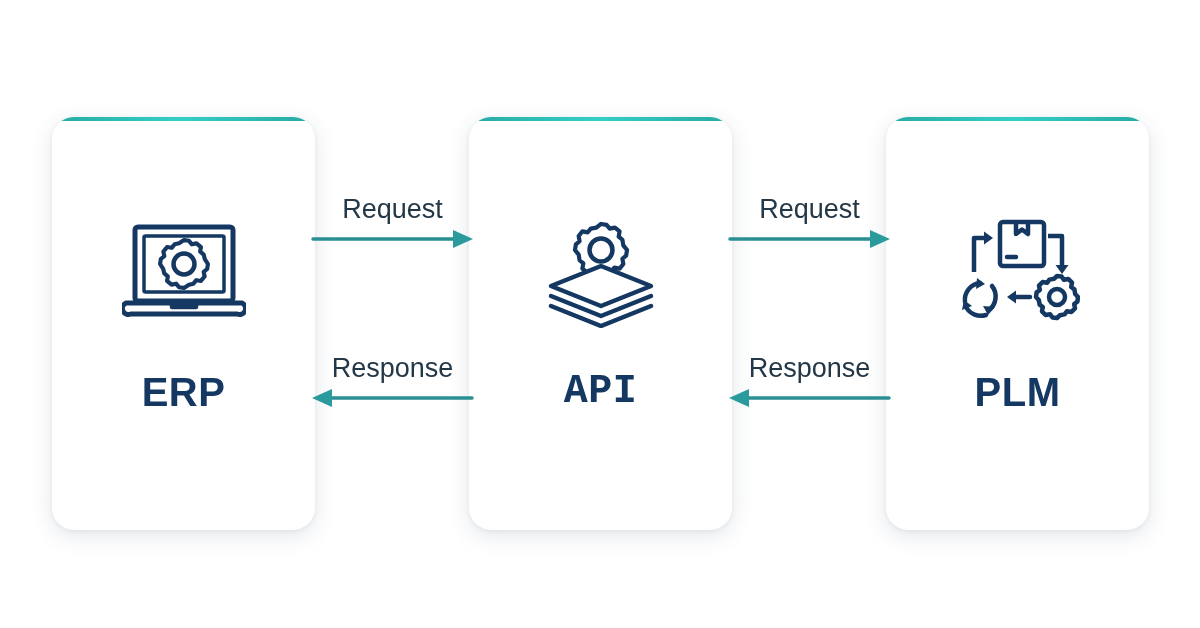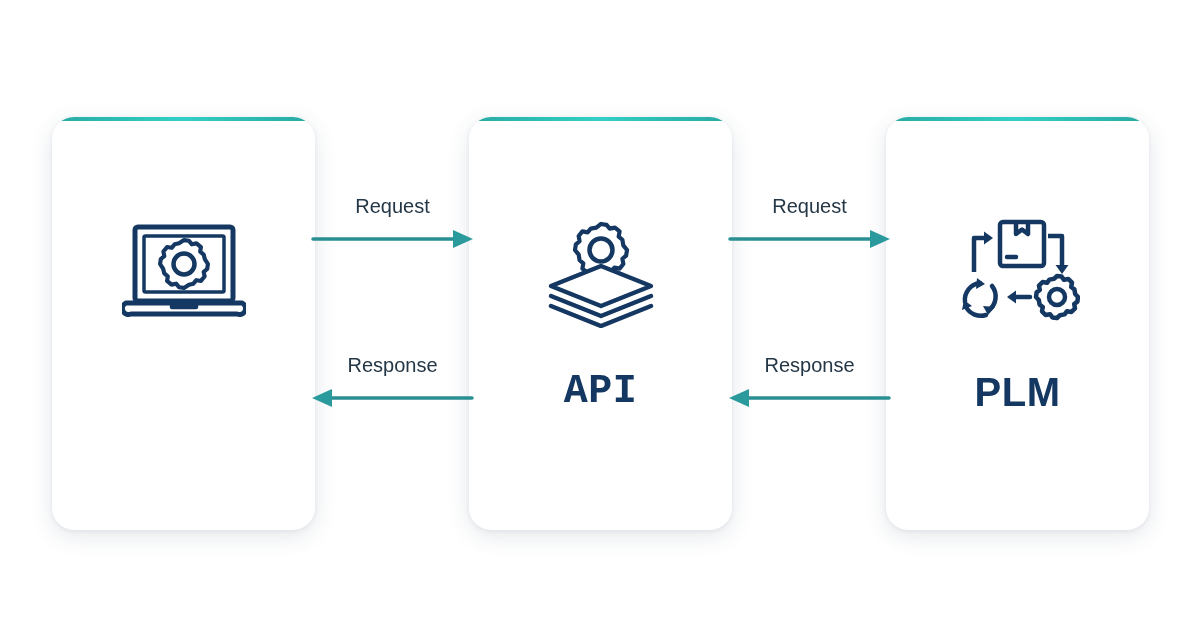--- a/index.html
+++ b/index.html
@@ -89,21 +89,21 @@
   }
 
   .connector svg { display: block; }
 
   .connector-label {
     position: absolute;
     top: 0;
     left: 0;
     right: 0;
     text-align: center;
-    font-size: 20px;
+    font-size: 27px;
     font-weight: normal;
     color: #243746;
     line-height: 1;
   }
 
   #connector-erp-api-request { left: 311px; top: 196px; width: 163px; }
   #connector-erp-api-response { left: 311px; top: 355px; width: 163px; }
   #connector-api-plm-request { left: 728px; top: 196px; width: 163px; }
   #connector-api-plm-response { left: 728px; top: 355px; width: 163px; }
 
@@ -131,20 +131,21 @@
         <path d="M4 83 H120 a5 5 0 0 1 -5 11 H9 a5 5 0 0 1 -5 -11 Z" stroke="#143862" stroke-width="5" stroke-linejoin="round" fill="none"></path>
 
         <path d="M50 83 v4 h24 v-4" stroke="#143862" stroke-width="4.5" stroke-linejoin="round" fill="none"></path>
 
         <g transform="translate(62,44)">
           <path d="M0,-26 L5.4,-25.2 L8.6,-21.4 L13.6,-22.4 L18.4,-18.4 L17.6,-13.4 L21.4,-10.2 L22.6,-5.4 L26,0 L25.2,5.4 L21.4,8.6 L22.4,13.6 L18.4,18.4 L13.4,17.6 L10.2,21.4 L5.4,22.6 L0,26 L-5.4,25.2 L-8.6,21.4 L-13.6,22.4 L-18.4,18.4 L-17.6,13.4 L-21.4,10.2 L-22.6,5.4 L-26,0 L-25.2,-5.4 L-21.4,-8.6 L-22.4,-13.6 L-18.4,-18.4 L-13.4,-17.6 L-10.2,-21.4 L-5.4,-22.6 Z" stroke="#143862" stroke-width="4.5" stroke-linejoin="round" fill="none" transform="scale(0.92)"></path>
           <circle cx="0" cy="0" r="10.5" stroke="#143862" stroke-width="4.5" fill="none"></circle>
         </g>
       </svg>
     </div>
+    <div class="card-label">ERP</div>
   </div>
 
   <div class="card" id="card-api">
     <div class="card-icon">
       <svg width="124" height="112" viewBox="0 0 124 112" fill="none" xmlns="http://www.w3.org/2000/svg">
 
         <g transform="translate(62,34)">
           <path d="M0,-28 L6,-27 L9.4,-23 L15,-24 L20,-20 L19,-14.4 L23,-11 L24,-5 L28,0 L27,6 L23,9.4 L24,15 L20,20 L14.4,19 L11,23 L5,24 L0,28 L-6,27 L-9.4,23 L-15,24 L-20,20 L-19,14.4 L-23,11 L-24,5 L-28,0 L-27,-6 L-23,-9.4 L-24,-15 L-20,-20 L-14.4,-19 L-11,-23 L-5,-24 Z" stroke="#143862" stroke-width="4.5" stroke-linejoin="round" fill="#ffffff" transform="scale(0.93)"></path>
           <circle cx="0" cy="0" r="11.5" stroke="#143862" stroke-width="4.5" fill="#ffffff"></circle>
         </g>

